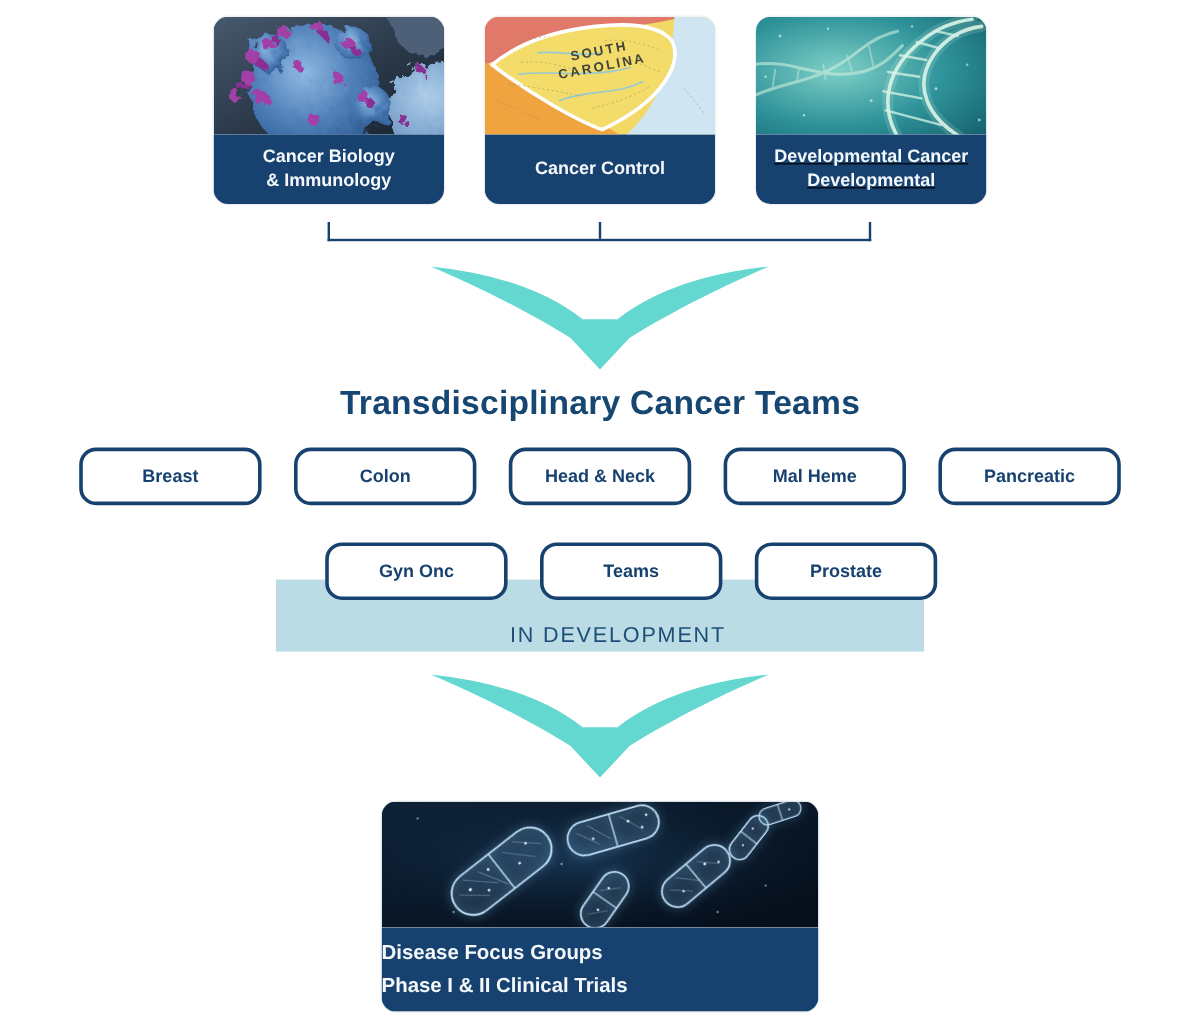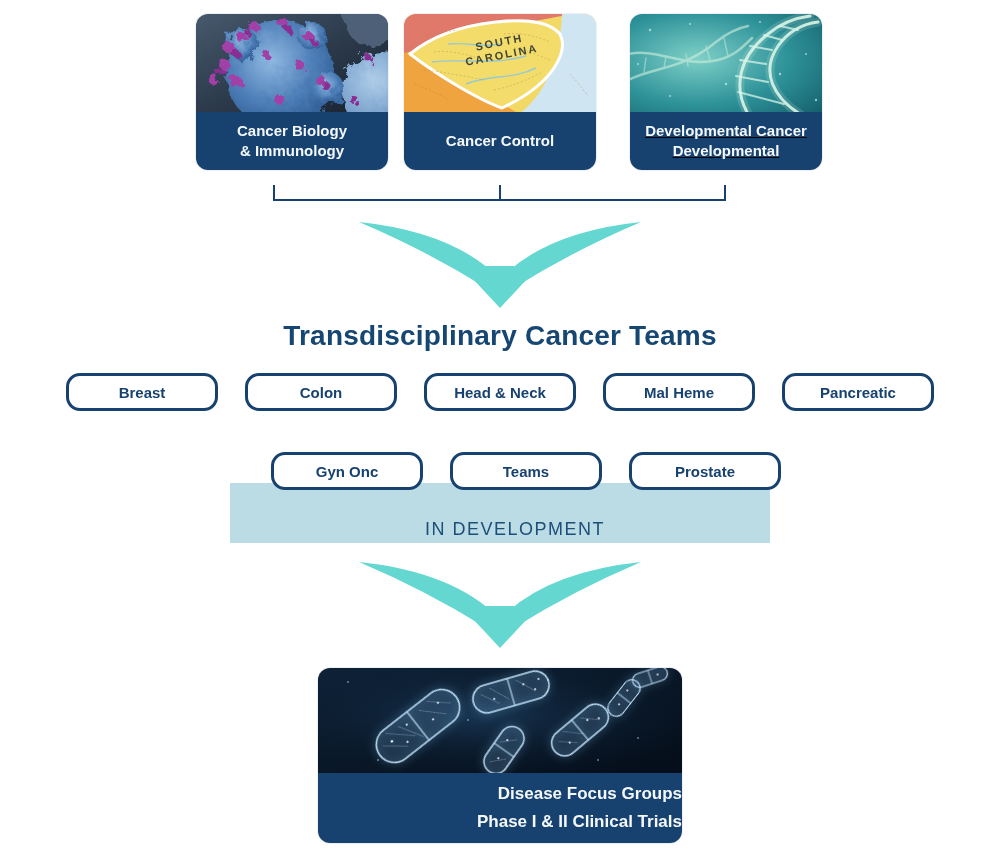--- a/index.html
+++ b/index.html
@@ -44,21 +44,21 @@
     color:#164672;font-size:28px;font-weight:bold;letter-spacing:0.2px;
   }
 
   
   .teams-row{
     left:0;width:100%;display:flex;justify-content:center;gap:27px;z-index:2;
   }
   .teams-row.row1{top:373px;}
   .teams-row.row2{top:452px;padding-left:26px;}
   .team-pill{
-    box-sizing:border-box;width:152px;height:38px;background:#ffffff;
+    box-sizing:border-box;width:152px;height:48px;background:#ffffff;
     border:3px solid #17426F;border-radius:14px;
     display:flex;align-items:center;justify-content:center;
     color:#17426F;font-weight:bold;font-size:15px;text-align:center;
   }
 
   
   .dev-band{
     left:230px;top:483px;width:540px;height:60px;background:#BBDBE5;z-index:1;
   }
   .dev-band .dev-label{
@@ -68,30 +68,30 @@
 
   
   .bottom-card{
     left:318px;top:668px;width:364px;height:175px;border-radius:12px;overflow:hidden;
     display:flex;flex-direction:column;box-shadow:0 0 0 1px rgba(20,60,100,0.08);
   }
   .bottom-card .card-image{flex:0 0 105px;}
   .bottom-card .card-image svg{display:block;width:100%;height:100%;}
   .bottom-card .card-label{
     flex:1;background:#17426F;color:#f4f8fb;display:flex;flex-direction:column;
-    align-items:flex-end;justify-content:center;text-align:center;
+    align-items:flex-start;justify-content:center;text-align:center;
     font-weight:bold;font-size:17px;line-height:28px;
   }
 </style>
 </head>
 <body>
 
 <div class="stage">
 
-  <div class="abs program-card" style="left:196px;">
+  <div class="abs program-card" style="left:178px;">
     <div class="card-image">
       <svg viewBox="0 0 192 98" preserveAspectRatio="xMidYMid slice">
         <defs>
           <linearGradient id="c1bg" x1="0" y1="0" x2="1" y2="1">
             <stop offset="0%" stop-color="#47596d"></stop>
               <stop offset="55%" stop-color="#2a3849"></stop>
               <stop offset="100%" stop-color="#18222e"></stop>
           </linearGradient>
           <radialGradient id="c1cell" cx="42%" cy="38%" r="70%">
             <stop offset="0%" stop-color="#8fb9e2"></stop>

